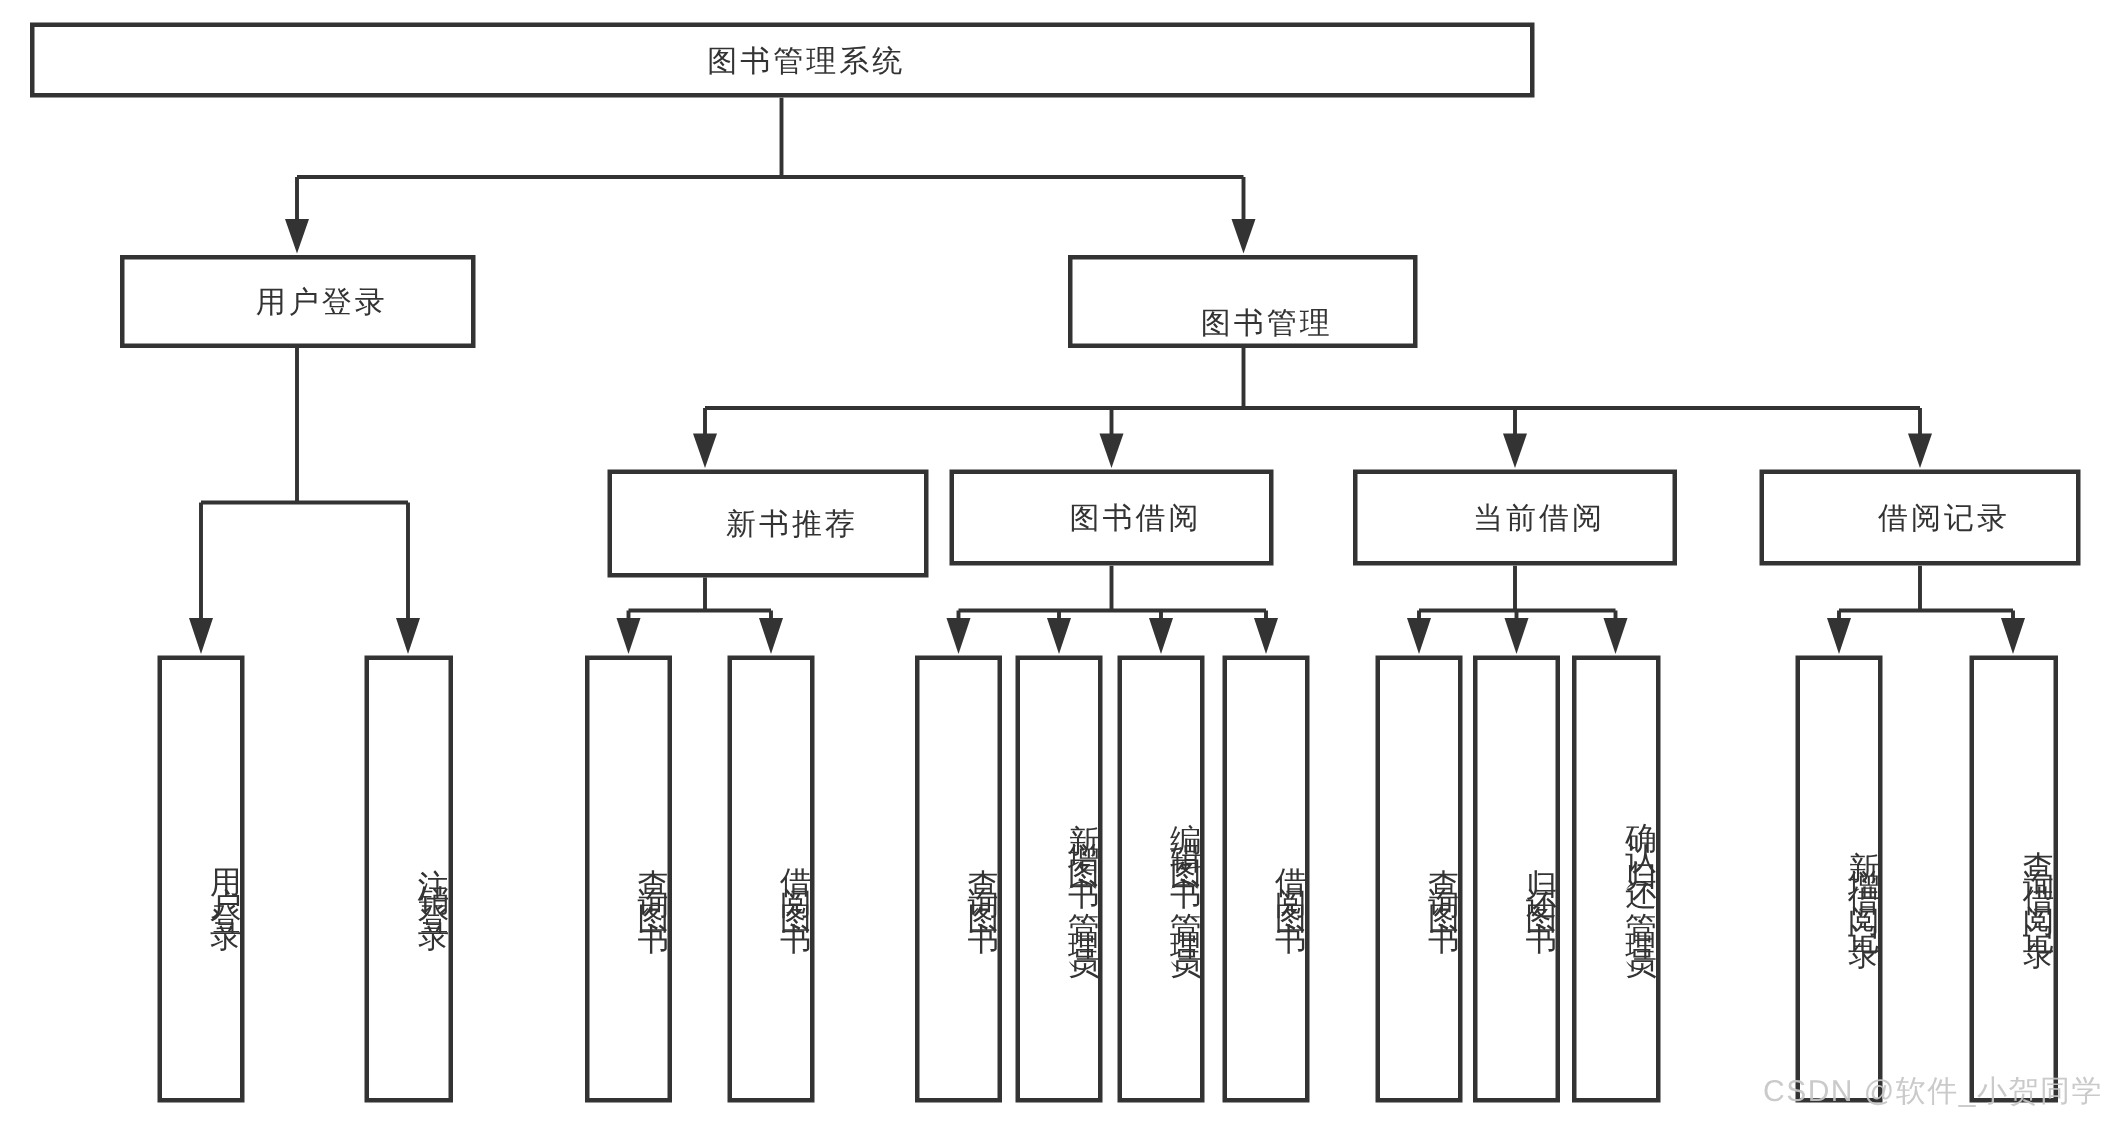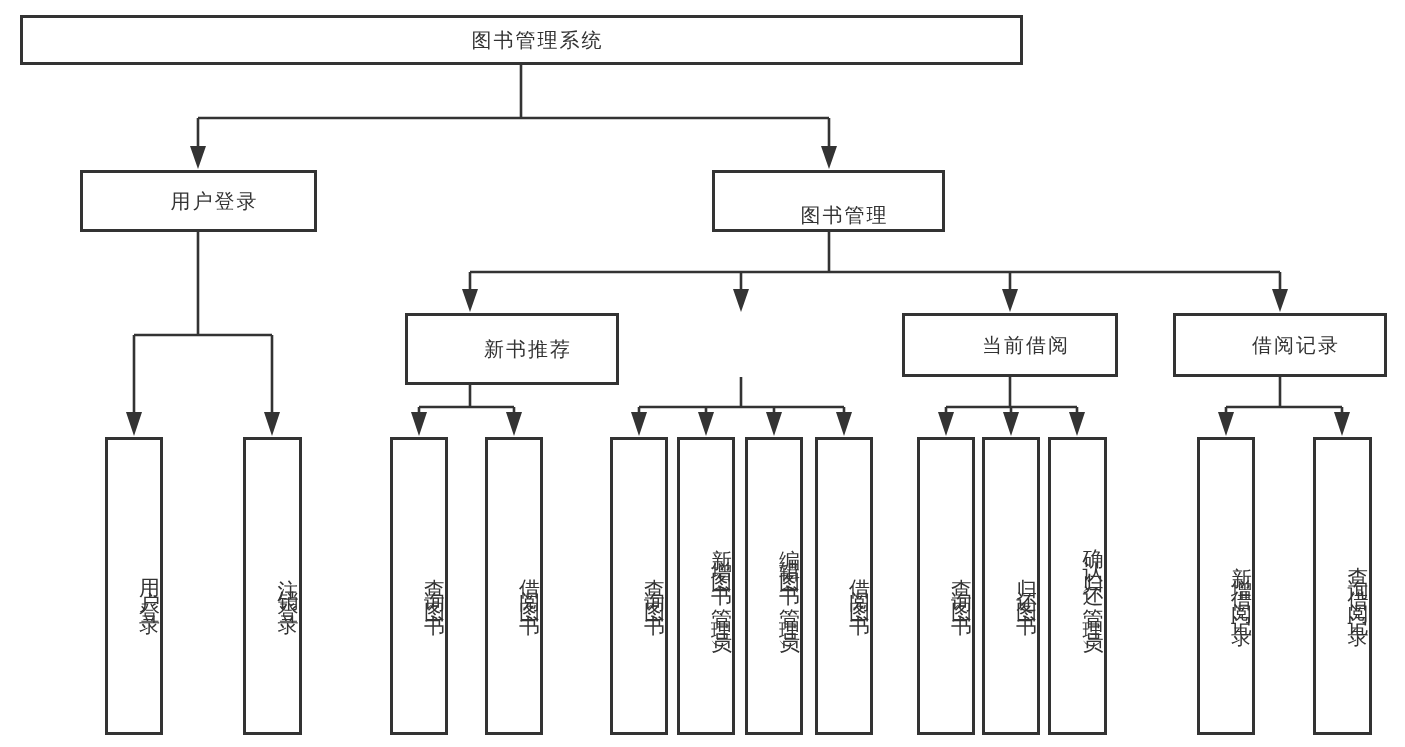--- a/index.html
+++ b/index.html
@@ -122,20 +122,23 @@
   <div class="node" style="left:80px; top:170px; width:237px; height:62px;">
     <span>用户登录</span>
   </div>
   <div class="node" style="left:712px; top:170px; width:233px; height:62px;align-items:flex-end;">
     <span>图书管理</span>
   </div>
 
   <div class="node" style="left:363px; top:313px; width:214px; height:72px;margin-left:42px;">
     <span>新书推荐</span>
   </div>
+  <div class="node" style="left:633px; top:313px; width:216px; height:64px;">
+    <span>图书借阅</span>
+  </div>
   <div class="node" style="left:1173px; top:313px; width:214px; height:64px;">
     <span>借阅记录</span>
   </div>
   <div class="node" style="left:902px; top:313px; width:216px; height:64px;">
     <span>当前借阅</span>
   </div>
 
   <div class="vnode" style="left:105px; top:437px; width:58px; height:298px;">
     <span>用户登录</span>
   </div>
@@ -173,14 +176,15 @@
     <span>确认归还（管理员）</span>
   </div>
 
   <div class="vnode" style="left:1197px; top:437px; width:58px; height:298px;">
     <span>新增借阅记录</span>
   </div>
   <div class="vnode" style="left:1313px; top:437px; width:59px; height:298px;">
     <span>查询借阅记录</span>
   </div>
 
+  <div class="watermark">CSDN @软件_小贺同学</div>
 
 </div>
 
 </body></html>

